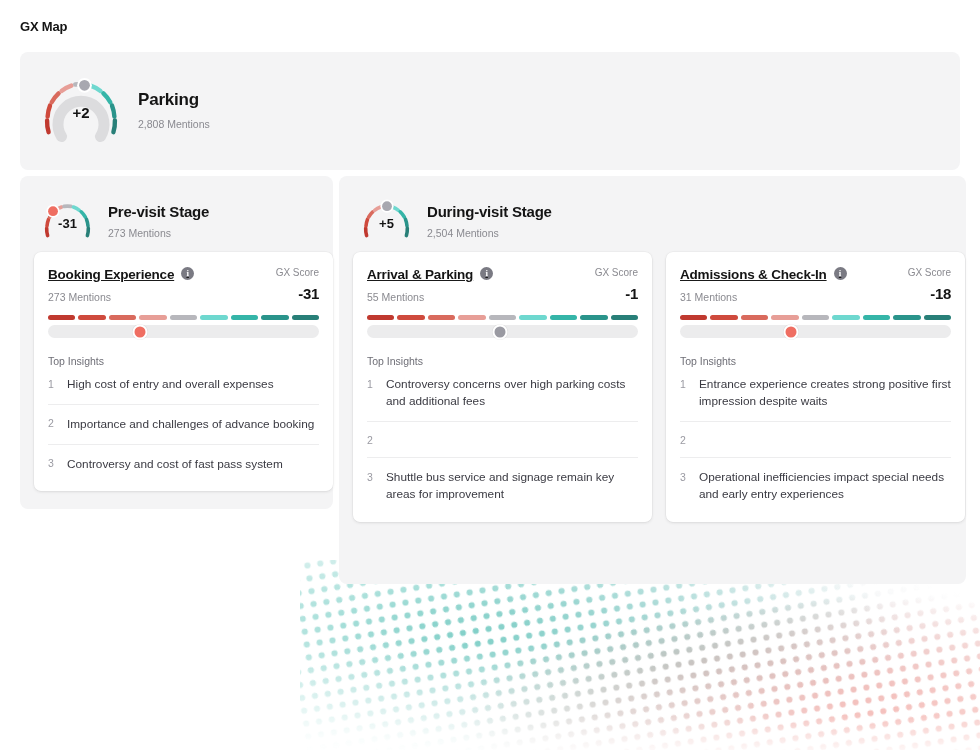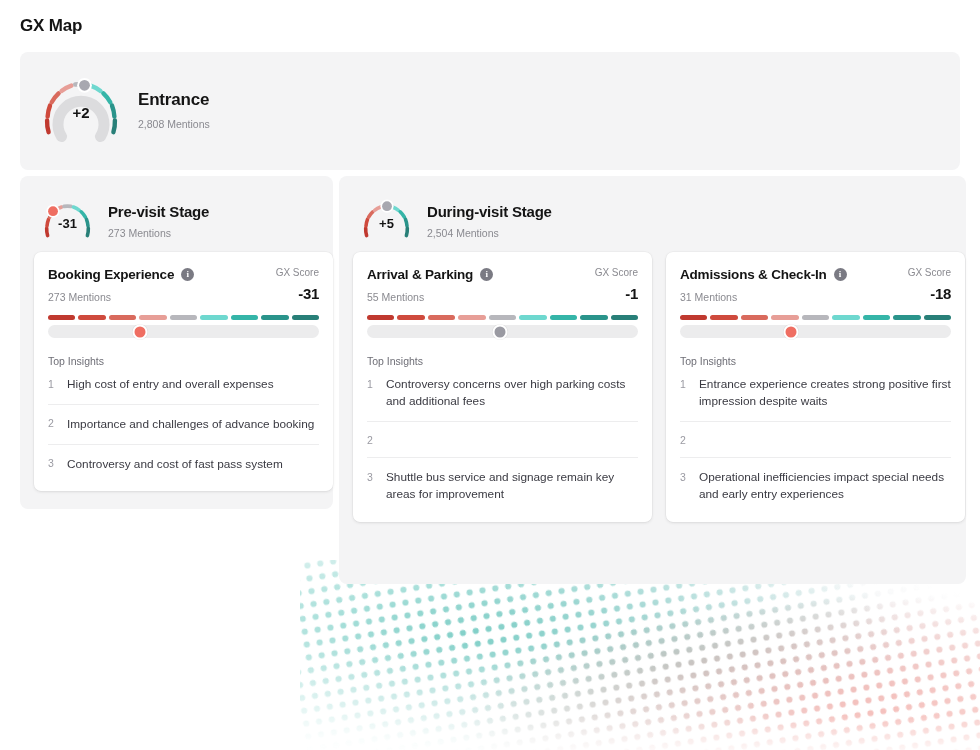--- a/index.html
+++ b/index.html
@@ -21,21 +21,21 @@
   .page-header {
     height: 52px;
     display: flex;
     align-items: center;
     padding: 0 20px;
     background: #ffffff;
     position: relative;
     z-index: 5;
   }
   .page-title {
-    font-size: 17px;
+    font-size: 13px;
     font-weight: bold;
     letter-spacing: -0.2px;
     color: #141414;
   }
 
   
   .halftone {
     position: absolute;
     left: 300px;
     top: 560px;
@@ -141,21 +141,21 @@
     flex: none;
     align-self: flex-start;
   }
 
   .tp-top {
     display: flex;
     justify-content: space-between;
     align-items: flex-start;
   }
   .tp-title-col { padding-top: 1px; }
-  .tp-title-line { display: flex; align-items: center; gap: 7px; }
+  .tp-title-line { display: flex; gap: 7px; text-decoration: underline; }
   .tp-title {
     font-size: 13.5px;
     font-weight: bold;
     color: #141414;
     letter-spacing: -0.2px;
   }
   .info-icon {
     width: 13px; height: 13px;
     border-radius: 50%;
     background: #7a7a83;
@@ -309,21 +309,21 @@
           <path d="M 65.4 22.4 A 36 36 0 0 1 72.3 31.2" stroke="#35b5a8" stroke-width="4.4"></path>
           <path d="M 74.0 34.6 A 36 36 0 0 1 76.4 45.6" stroke="#2a948b" stroke-width="4.4"></path>
           <path d="M 76.9 49.5 A 36 36 0 0 1 75.4 61.2" stroke="#287f78" stroke-width="4.4"></path>
         </g>
         <circle cx="46.5" cy="14.3" r="7.4" fill="#ffffff"></circle>
         <circle cx="46.5" cy="14.3" r="5.4" fill="#a8a8b0"></circle>
         <text x="43" y="47" text-anchor="middle" font-family="Liberation Sans, sans-serif" font-size="15" font-weight="bold" fill="#141414">+2</text>
       </svg>
     </div>
     <div class="overall-text">
-      <div class="overall-name">Entrance</div>
+      <div class="overall-name">Parking</div>
       <div class="overall-mentions">2,808 Mentions</div>
     </div>
   </div>
 
   <div class="stages-row">
 
     <div class="stage-panel pre-visit">
       <div class="stage-header">
         <div class="stage-gauge-wrap">
           <svg viewBox="0 0 56 50" width="56" height="50" aria-hidden="true">

